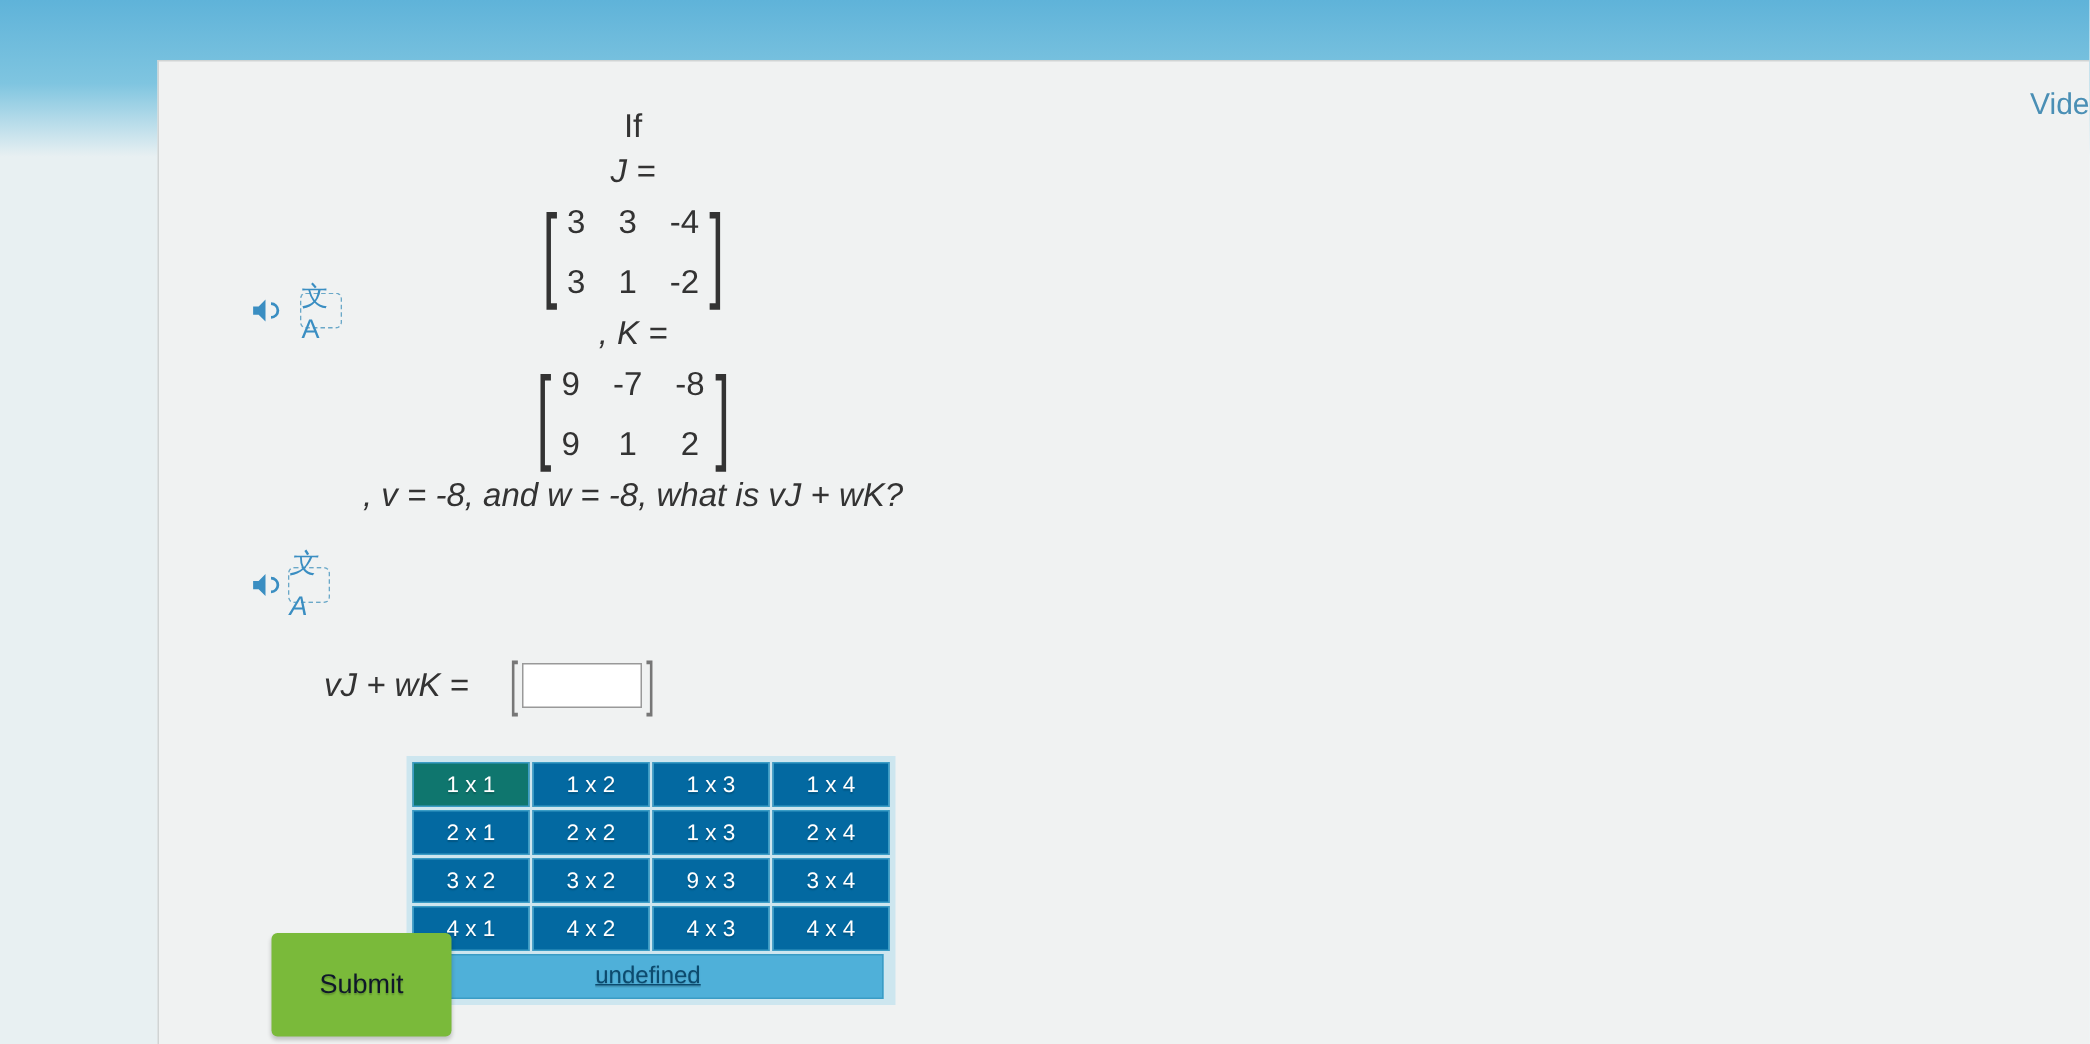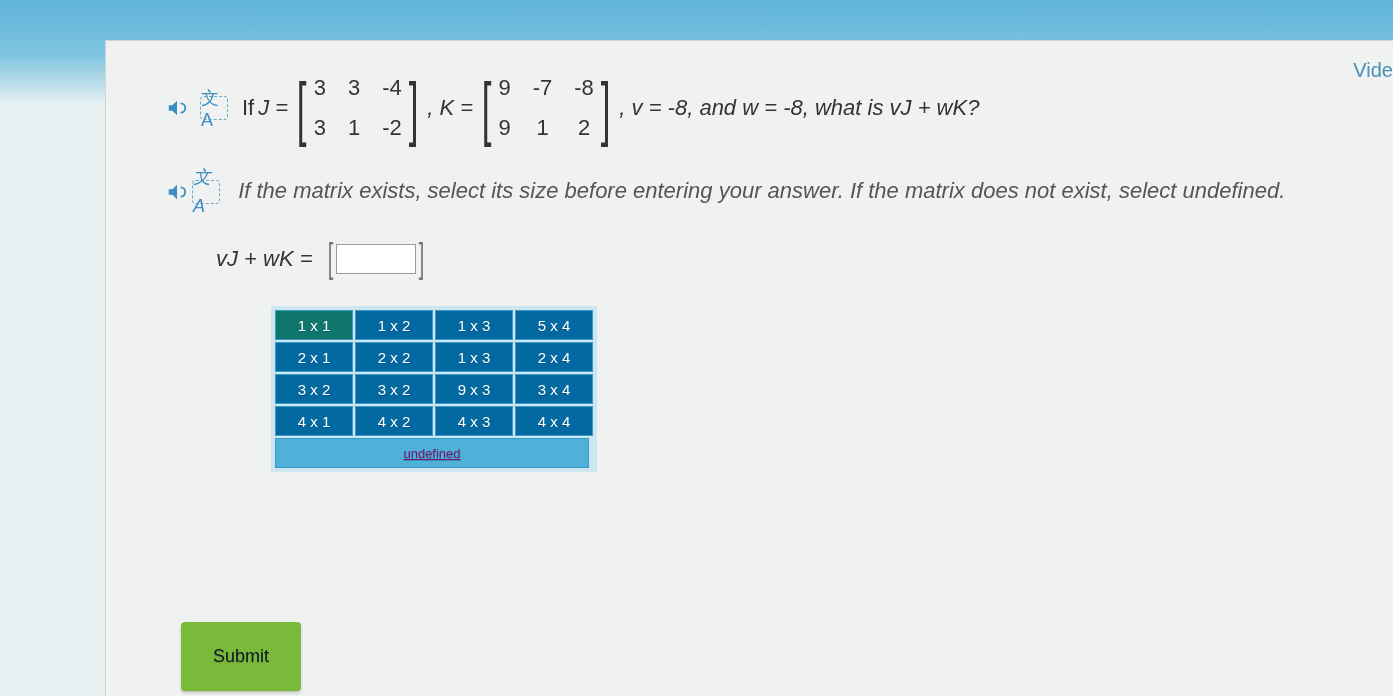--- a/index.html
+++ b/index.html
@@ -54,20 +54,21 @@
     font-size: 18px;
     margin-right: 6px;
   }
   .math-text {
     font-size: 22px;
     color: #333;
     font-style: italic;
     display: inline-flex;
     align-items: center;
     gap: 4px;
+    flex-direction: column;
   }
   .roman { font-style: normal; }
   .matrix {
     display: inline-flex;
     align-items: center;
   }
   .bracket-l, .bracket-r {
     font-size: 70px;
     font-weight: 100;
     font-style: normal;
@@ -94,21 +95,21 @@
   }
   .prompt-text .icons-inline {
     display: inline-flex;
     align-items: center;
     vertical-align: middle;
     margin-right: 6px;
   }
   .answer-row {
     display: flex;
     align-items: center;
-    gap: 12px;
+    gap: 24px;
     margin-left: 50px;
     margin-bottom: 25px;
   }
   .answer-label {
     font-size: 22px;
     font-style: italic;
     color: #333;
   }
   .answer-bracket {
     display: inline-flex;
@@ -152,22 +153,22 @@
   .size-btn.selected {
     background: #0f766e;
   }
   .undefined-btn {
     display: inline-flex;
     align-items: center;
     justify-content: center;
     width: 314px;
     height: 30px;
     background: #4fb0d9;
-    color: #701a75;
-    font-size: 13px;
+    color: #0c4a6e;
+    font-size: 16px;
     border: 1px solid #3a9cc5;
     cursor: pointer;
     text-decoration: underline;
     text-shadow: 0 1px 1px rgba(0,0,0,0.2);
   }
   .submit-btn {
     position: absolute;
     left: 75px;
     bottom: 5px;
     background: #7aba3a;
@@ -234,41 +235,40 @@
   <div class="prompt-text">
     <span class="icons-inline">
       <span class="audio-icon">
         <svg width="22" height="22" viewBox="0 0 24 24" fill="#3a8ec2">
             <path d="M3 9v6h4l5 5V4L7 9H3z"></path>
             <path d="M16 7a5 5 0 010 10" stroke="#3a8ec2" stroke-width="2" fill="none"></path>
           </svg>
       </span>
       <span class="translate-icon">文A</span>
     </span>
-    <span>If the matrix exists, select its size before entering your answer. If the matrix does not exist, select undefined.</span>
   </div>
 
   
   <div class="answer-row">
     <span class="answer-label">vJ + wK =</span>
     <span class="answer-bracket">
       <span class="bl">[</span>
       <input type="text" class="answer-input" value="" style="">
       <span class="br">]</span>
     </span>
   </div>
 
   
   <table class="size-grid">
     <tbody>
         <tr>
       <td><span class="size-btn selected">1 x 1</span></td>
       <td><span class="size-btn">1 x 2</span></td>
       <td><span class="size-btn">1 x 3</span></td>
-      <td><span class="size-btn">5 x 4</span></td>
+      <td><span class="size-btn">1 x 4</span></td>
     </tr>
     <tr>
       <td><span class="size-btn">2 x 1</span></td>
       <td><span class="size-btn">2 x 2</span></td>
       <td><span class="size-btn">1 x 3</span></td>
       <td><span class="size-btn">2 x 4</span></td>
     </tr>
     <tr>
       <td><span class="size-btn">3 x 2</span></td>
       <td><span class="size-btn">3 x 2</span></td>

